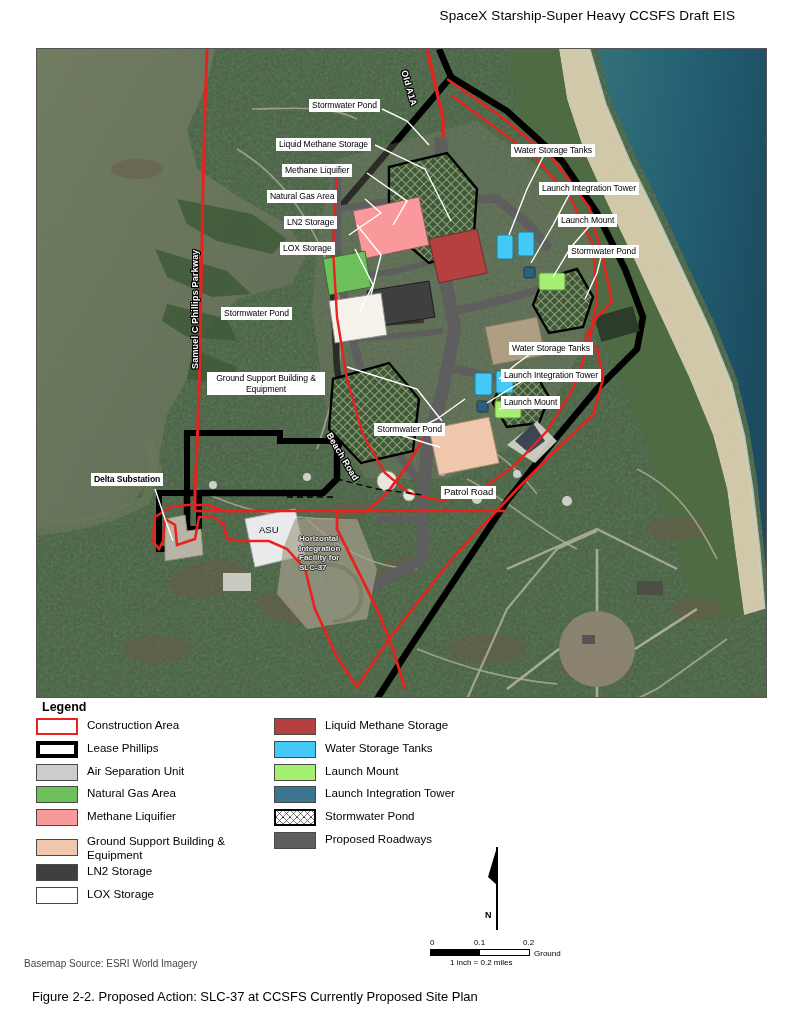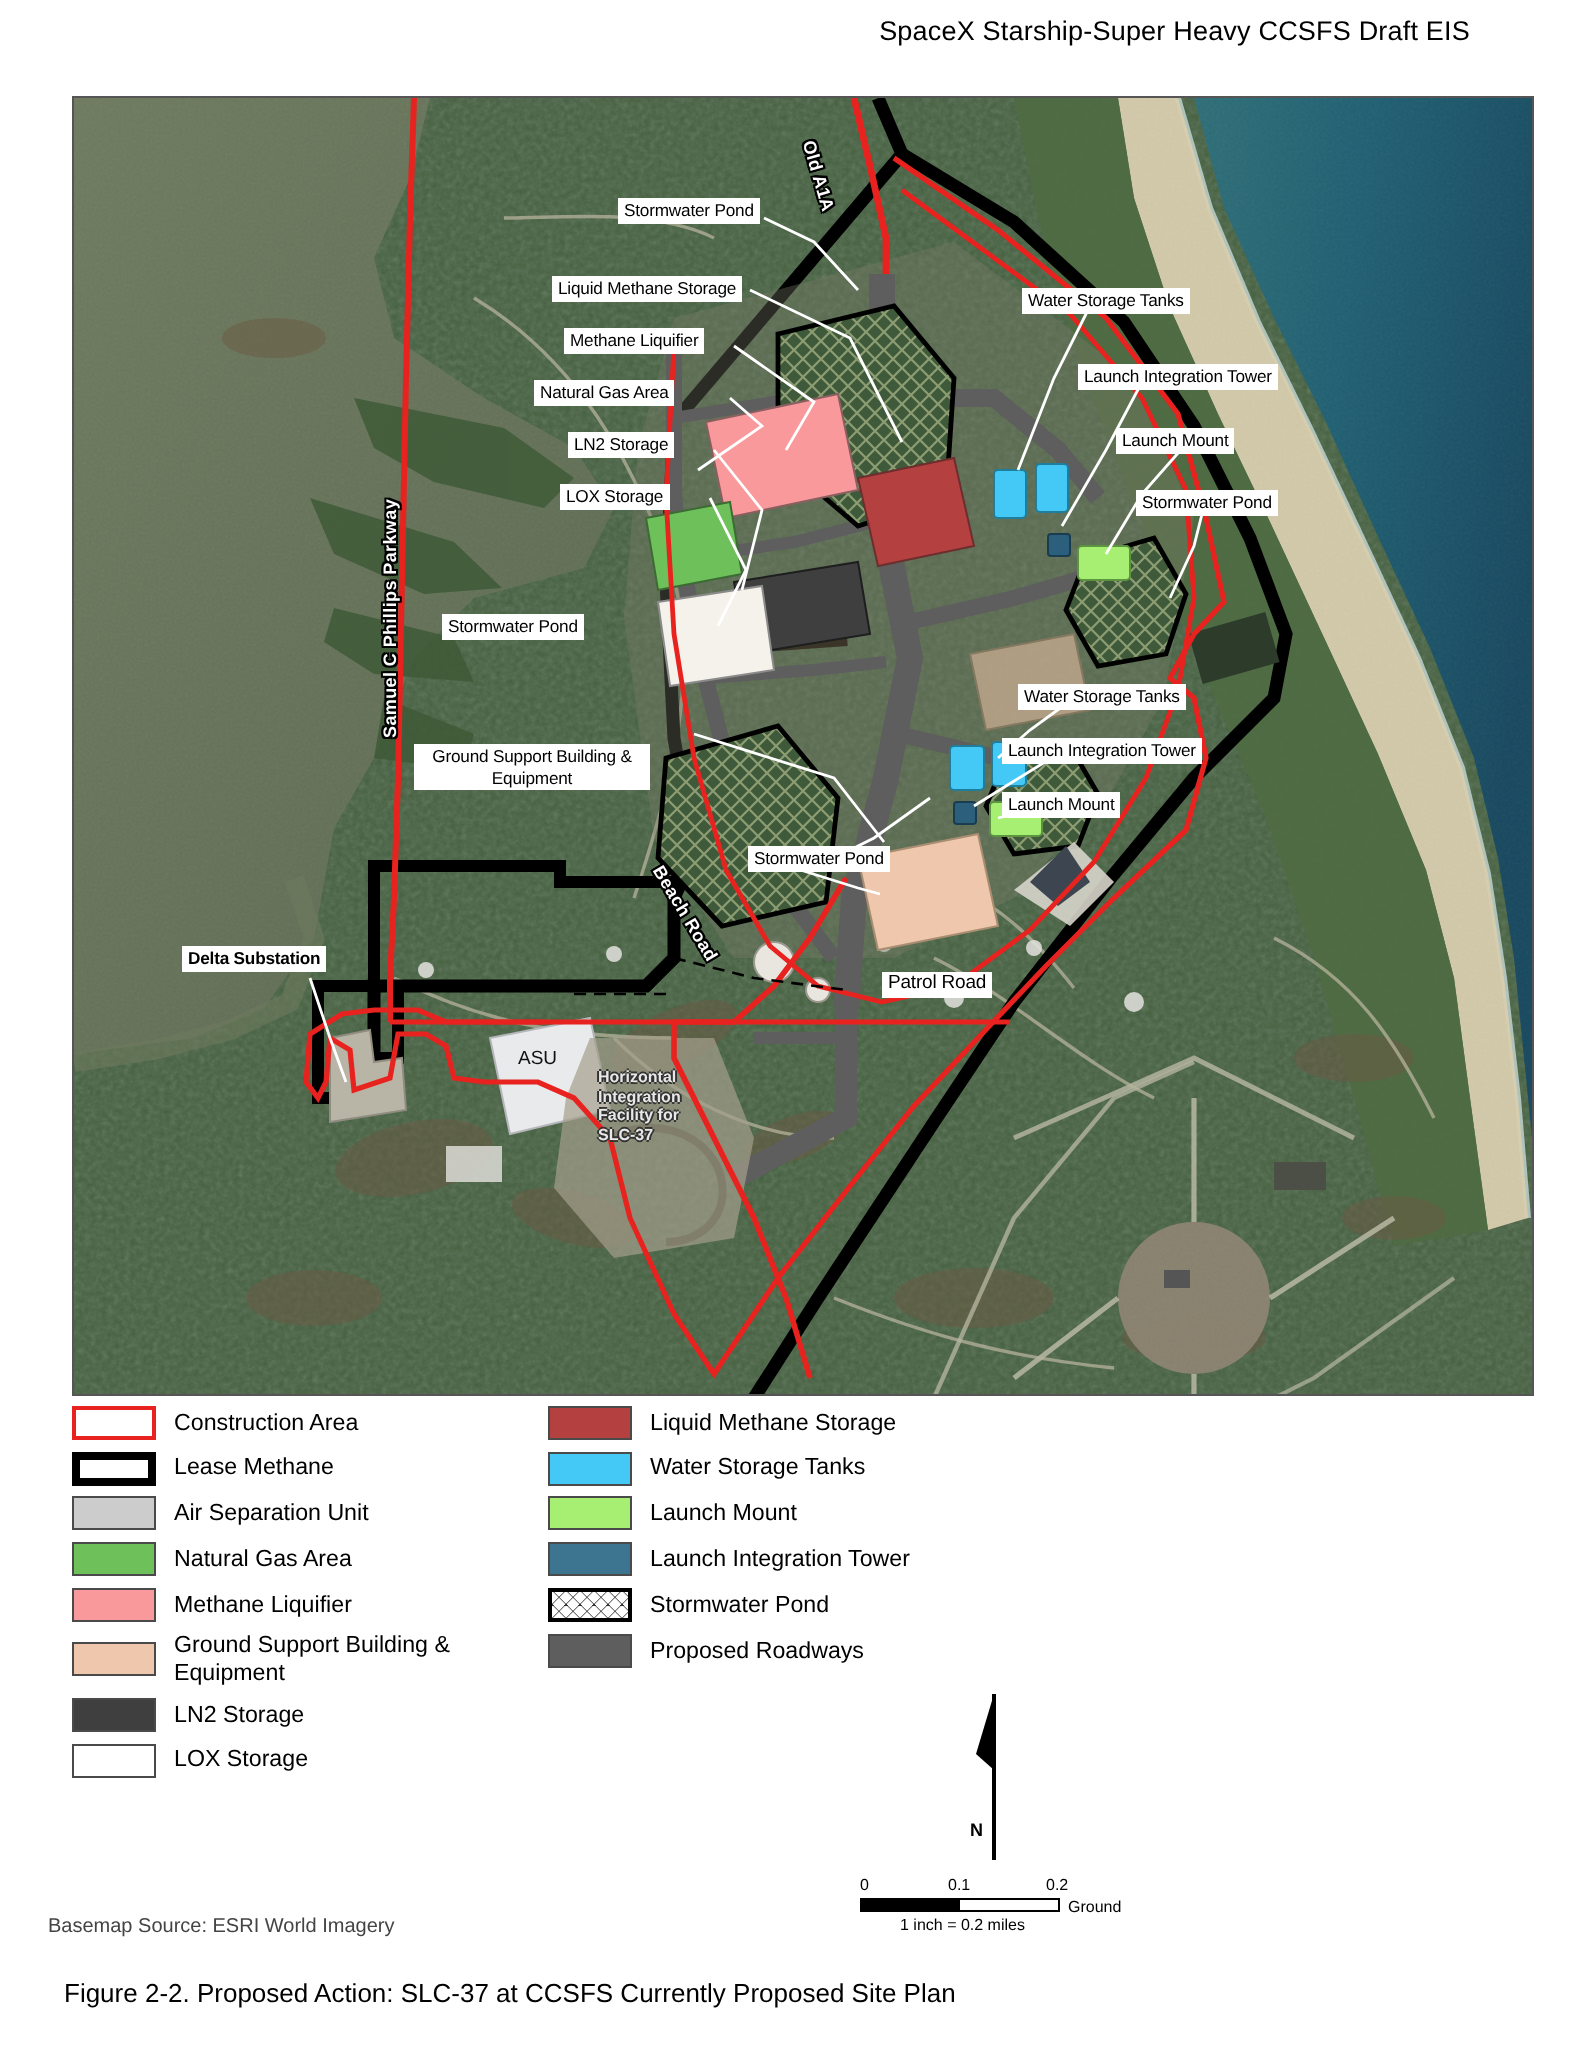--- a/index.html
+++ b/index.html
@@ -90,21 +90,21 @@
     font-weight: bold;
     color: #000;
     margin: 0 0 4px 6px;
   }
   .legend-cols { display: flex; gap: 0px; }
   .legend-col { }
   .legend-col.col1 { width: 238px; }
   .legend-col.col2 { width: 250px; }
   .legend-row {
     display: flex;
-    align-items: center;
+    align-items: flex-start;
     height: 22.8px;
   }
   .legend-row.tall { height: 32px; align-items: center; }
   .swatch {
     width: 42px; height: 17px;
     flex: 0 0 42px;
     margin-right: 9px;
     border: 1px solid #4a4a4a;
   }
   .swatch.construction { background:#ffffff; border:2px solid #e8231f; }
@@ -461,33 +461,34 @@
     <div class="callout" style="left:464px; top:320px;">Launch Integration Tower</div>
 
     <div class="callout" style="left:464px; top:347px;">Launch Mount</div>
 
     <div class="callout" style="left:337px; top:374px;">Stormwater Pond</div>
 
     <div class="callout" style="left:54px; top:424px;font-weight:bold;">Delta Substation</div>
   </div>
 
   <div class="legend">
+    <div class="legend-title">Legend</div>
 
     <div class="legend-cols">
 
       <div class="legend-col col1">
 
         <div class="legend-row">
           <div class="swatch construction"></div>
           <div class="legend-label">Construction Area</div>
         </div>
 
         <div class="legend-row">
           <div class="swatch lease"></div>
-          <div class="legend-label">Lease Methane</div>
+          <div class="legend-label">Lease Phillips</div>
         </div>
 
         <div class="legend-row">
           <div class="swatch" style="background:#cccccc;"></div>
           <div class="legend-label">Air Separation Unit</div>
         </div>
 
         <div class="legend-row">
           <div class="swatch" style="background:#6ec05a;"></div>
           <div class="legend-label">Natural Gas Area</div>

